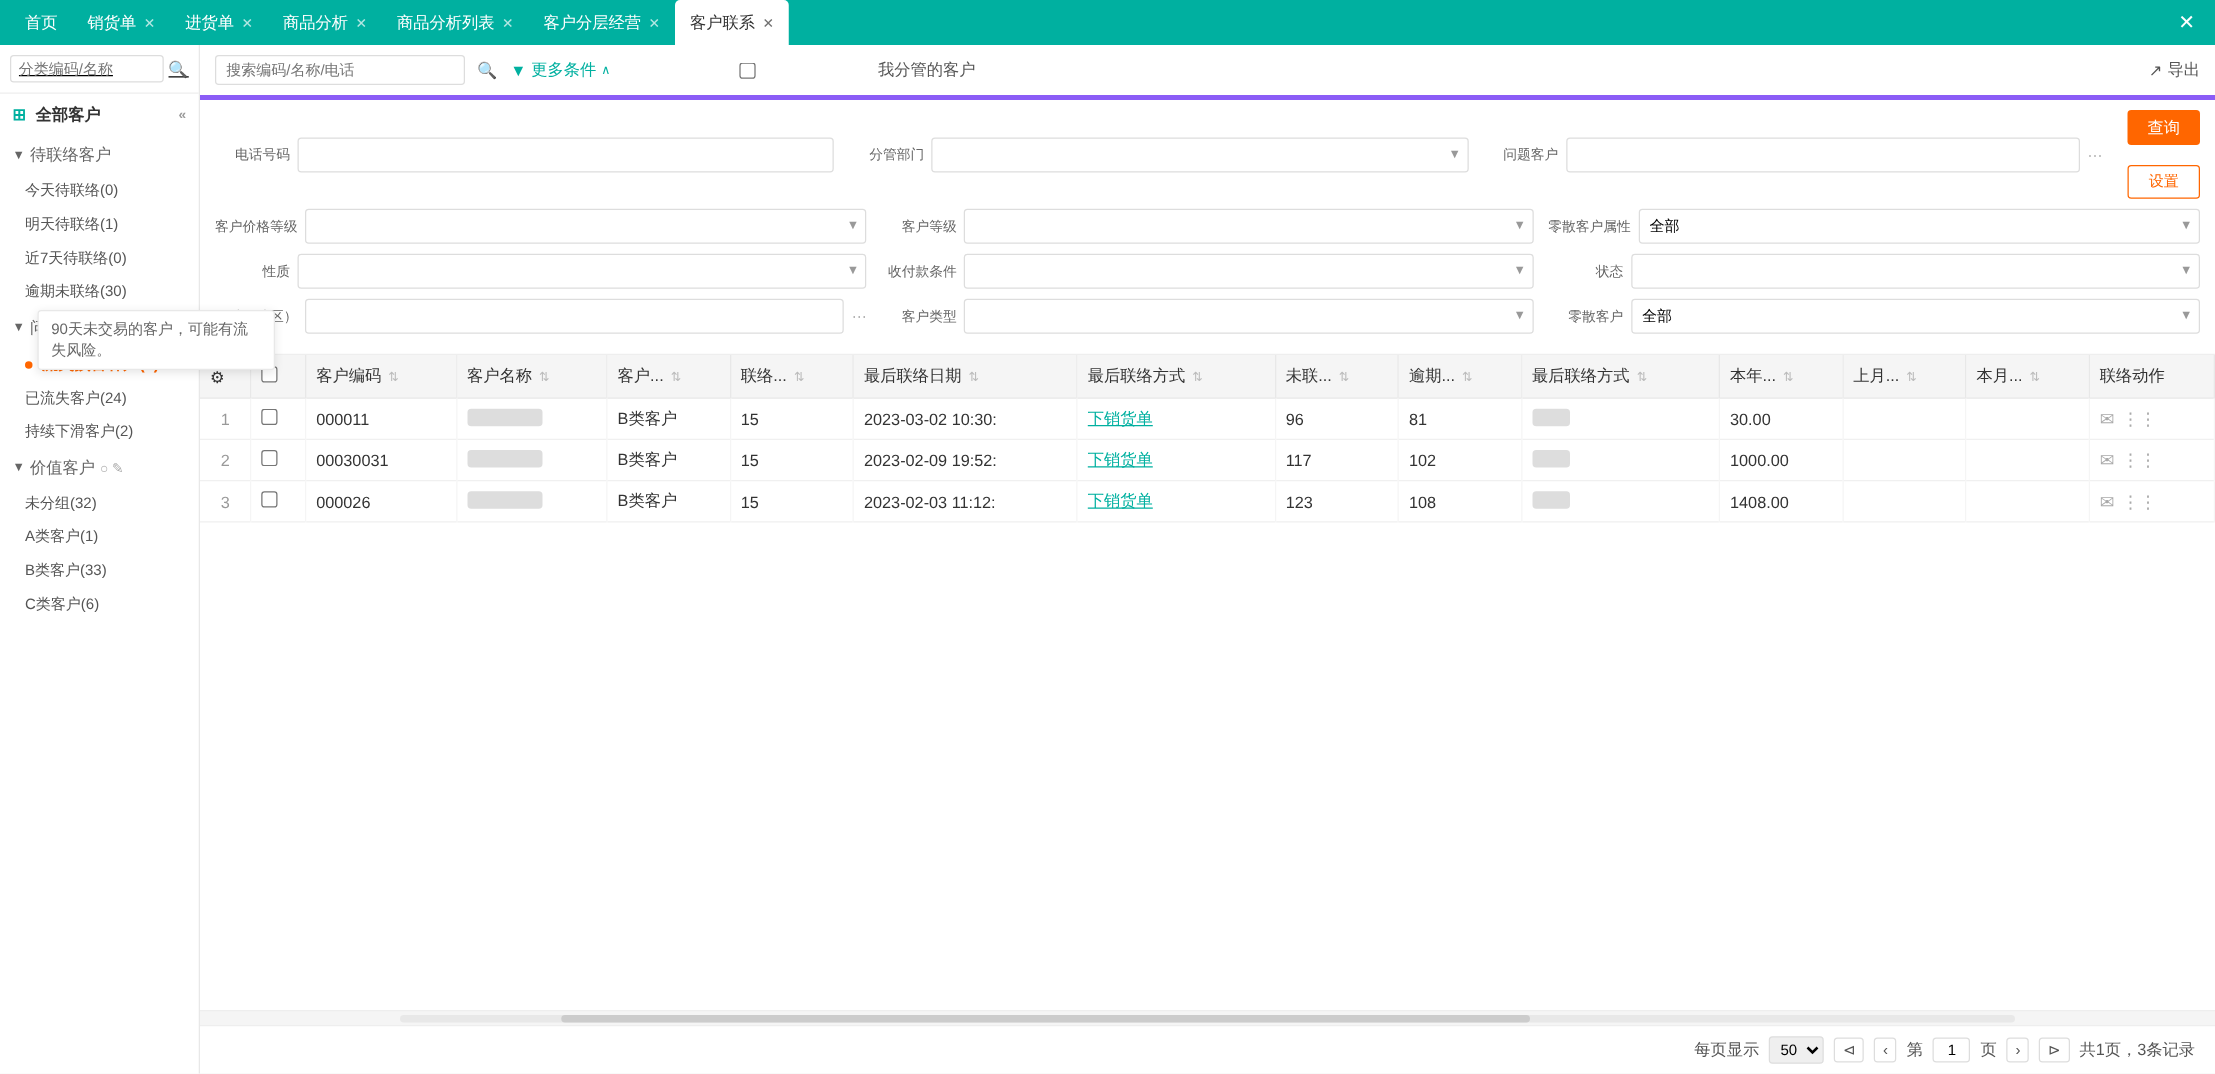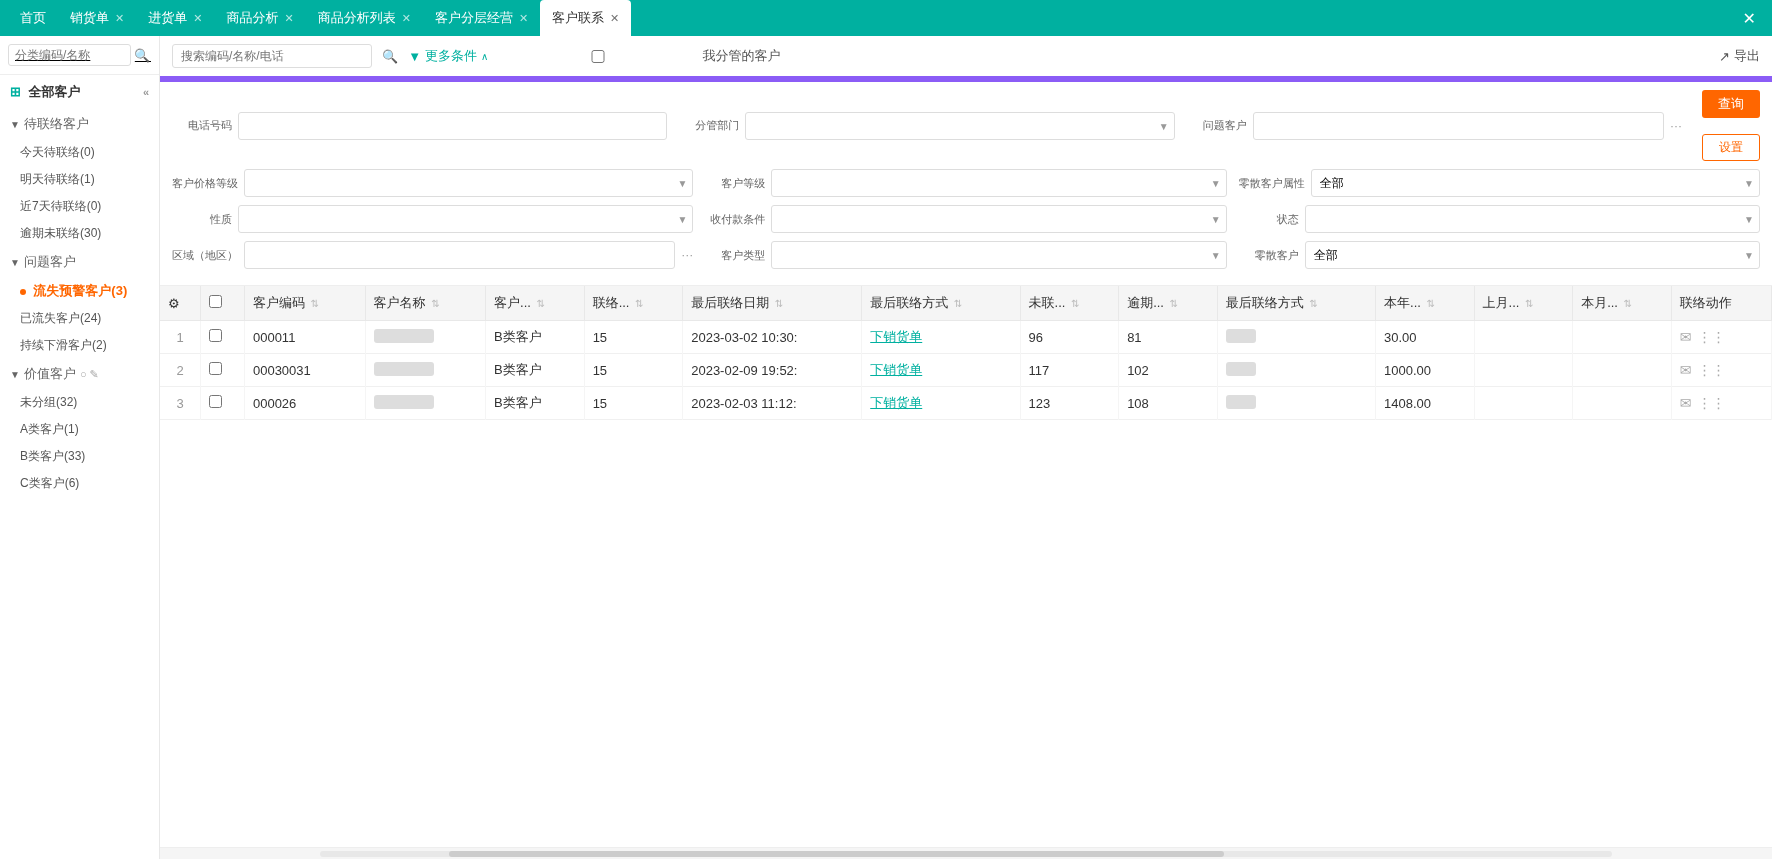--- a/index.html
+++ b/index.html
@@ -154,21 +154,21 @@
       display: flex;
       flex-direction: column;
       overflow: hidden;
       background: #f5f5f5;
     }
 
     
     .filter-bar {
       background: #fff;
       padding: 8px 12px;
-      border-bottom: 6px solid #8b5cf6;
+      border-bottom: 4px solid #8b5cf6;
       display: flex;
       align-items: center;
       gap: 10px;
     }
     .filter-bar input {
       border: 1px solid #ddd;
       border-radius: 3px;
       padding: 4px 8px;
       font-size: 12px;
       width: 200px;
@@ -483,20 +483,21 @@
       <span class="arrow">▼</span>
       <span>问题客户</span>
     </div>
     <div class="sidebar-item active">
       <span class="dot"></span>
       <span>流失预警客户(3)</span>
     </div>
     <div class="sidebar-item">已流失客户(24)</div>
     <div class="sidebar-item">持续下滑客户(2)</div>
 
+    <div class="tooltip-box">90天未交易的客户，可能有流失风险。</div>
 
     <div class="sidebar-section-title">
       <span class="arrow">▼</span>
       <span>价值客户</span>
       <span style="margin-left:4px; color:#aaa; font-size:11px;">○ ✎</span>
     </div>
     <div class="sidebar-item">未分组(32)</div>
     <div class="sidebar-item">A类客户(1)</div>
     <div class="sidebar-item">B类客户(33)</div>
     <div class="sidebar-item">C类客户(6)</div>
@@ -762,14 +763,26 @@
         </tbody>
       </table>
     </div>
 
     <div class="scroll-bar-area">
       <div class="scroll-track">
         <div class="scroll-thumb"></div>
       </div>
     </div>
 
+    <div class="table-footer">
+      <span>每页显示</span>
+      <select class="pagination-select"><option>50</option></select>
+      <button class="page-nav-btn">⊲</button>
+      <button class="page-nav-btn">‹</button>
+      <span>第</span>
+      <input type="text" class="page-num-input" value="1" style="">
+      <span>页</span>
+      <button class="page-nav-btn">›</button>
+      <button class="page-nav-btn">⊳</button>
+      <span>共1页，3条记录</span>
+    </div>
   </div>
 </div>
 
 </body></html>

